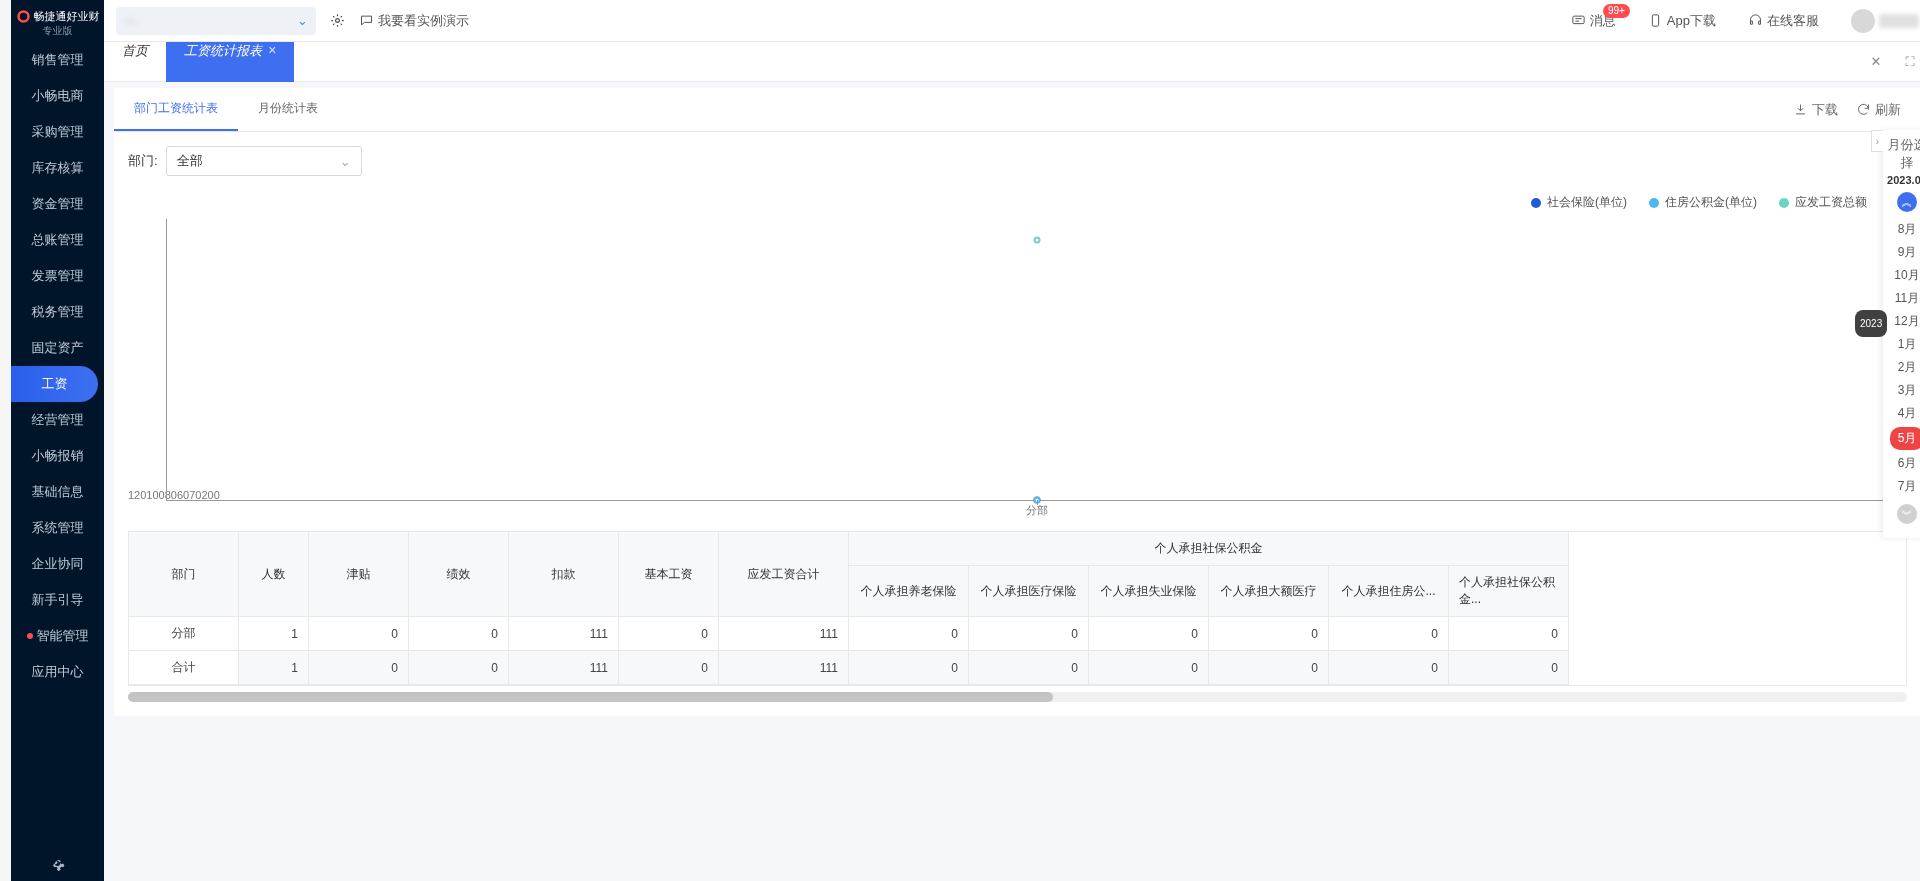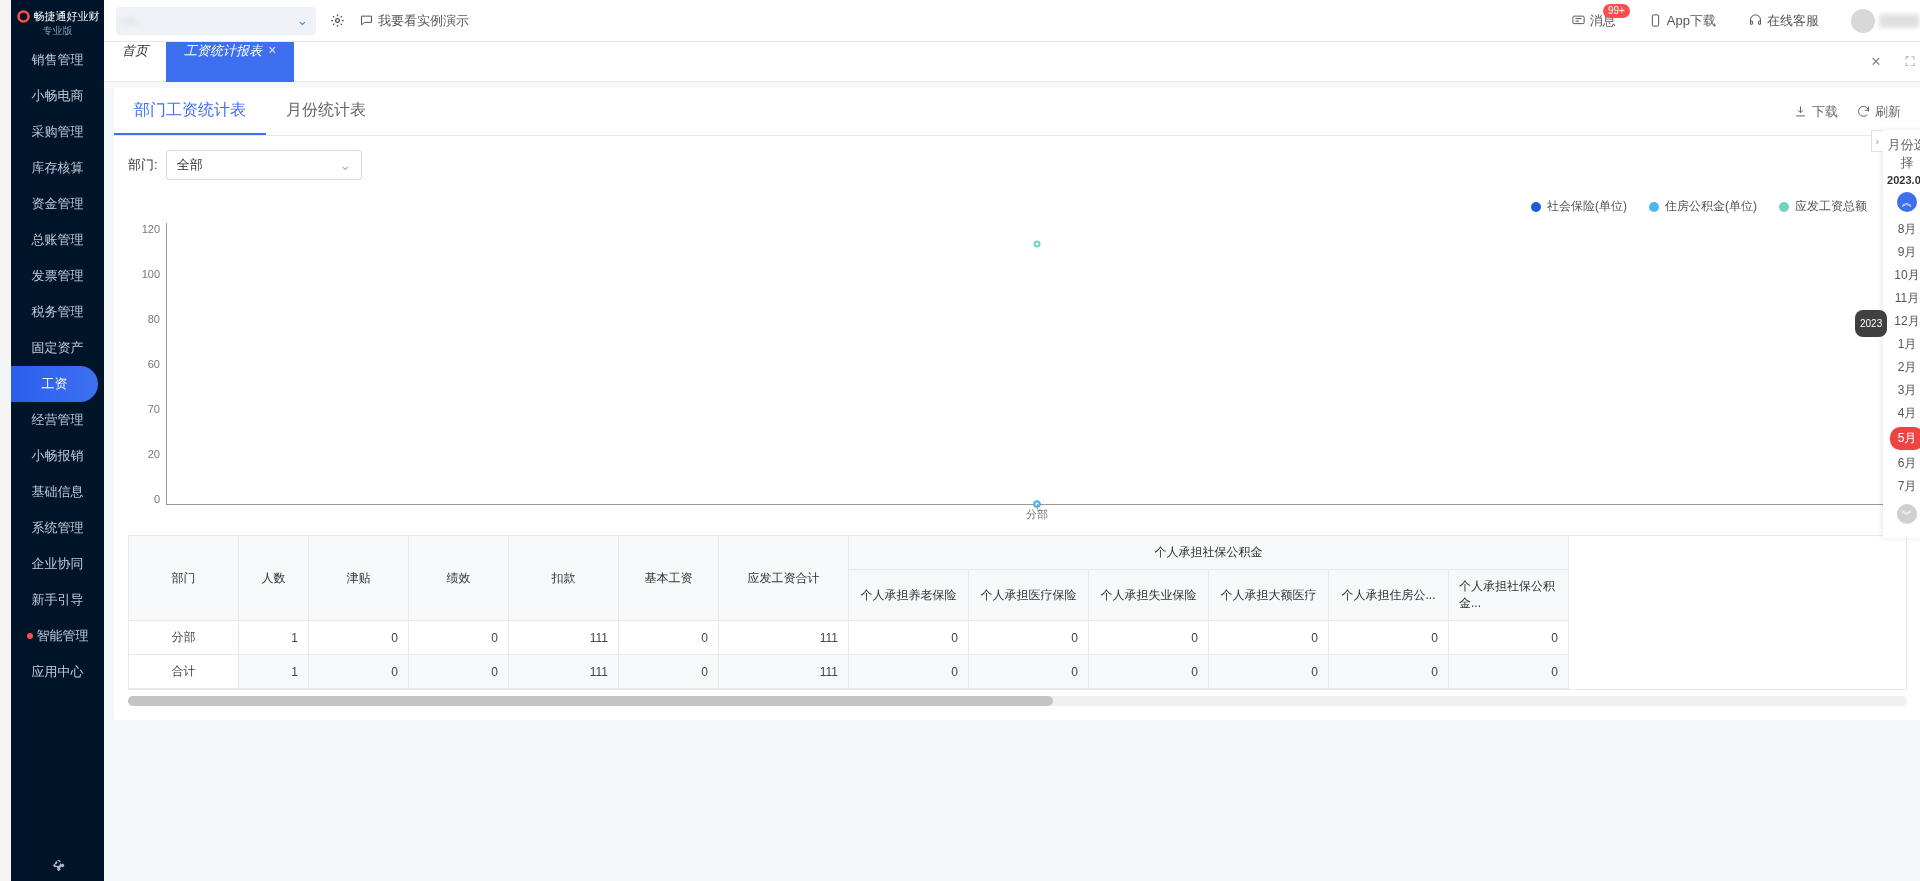--- a/index.html
+++ b/index.html
@@ -31,33 +31,33 @@
 .tabs-row { height: 40px; background: #fff; display: flex; align-items: center; border-bottom: 1px solid #e8e8e8; }
 .tab-btn { height: 40px; padding: 0 18px; display: flex; gap: 6px; font-size: 13px; cursor: pointer; color: #333; font-style: italic; }
 .tab-btn.active { background: #3d6ff0; color: #fff; }
 .tab-close { font-size: 14px; cursor: pointer; opacity: 0.8; }
 .tabs-right { margin-left: auto; display: flex; gap: 8px; padding-right: 8px; color: #888; }
 .tabs-right span { width: 26px; height: 26px; display: flex; align-items: center; justify-content: center; cursor: pointer; }
 
 .content { flex: 1; padding: 0 10px; position: relative; }
 .panel { background: #fff; margin-top: 6px; border-radius: 2px; }
 .subtabs { display: flex; border-bottom: 1px solid #e8e8e8; position: relative; }
-.subtab { padding: 12px 20px; font-size: 16px; cursor: pointer; color: #666; }
+.subtab { padding: 12px 20px; font-size: 12px; cursor: pointer; color: #666; }
 .subtab.active { color: #3d6ff0; border-bottom: 2px solid #3d6ff0; }
 .subtabs-right { margin-left: auto; display: flex; align-items: center; gap: 18px; padding-right: 20px; color: #666; font-size: 13px; }
 .subtabs-right .act { display: flex; align-items: center; gap: 4px; cursor: pointer; }
 .filter-row { padding: 14px 14px; display: flex; align-items: center; gap: 8px; font-size: 13px; }
 .select { border: 1px solid #d9d9d9; border-radius: 3px; height: 30px; width: 196px; display: flex; align-items: center; padding: 0 10px; justify-content: space-between; color: #333; cursor: pointer; background: #fff; }
 
 .chart-area { padding: 0 14px 10px; }
 .legend { display: flex; justify-content: flex-end; gap: 22px; padding: 4px 40px 8px 0; font-size: 12px; color: #555; }
 .legend-item { display: flex; align-items: center; gap: 6px; }
 .legend-dot { width: 10px; height: 10px; border-radius: 50%; }
 .chart-box { display: flex; height: 300px; }
-.y-axis { width: 38px; display: flex; flex-direction: column; justify-content: space-between; align-items: flex-end; padding-right: 6px; font-size: 11px; color: #777; padding-bottom: 18px; }
+.y-axis { width: 38px; display: flex; flex-direction: row; justify-content: space-between; align-items: flex-end; padding-right: 6px; font-size: 11px; color: #777; padding-bottom: 18px; }
 .plot { flex: 1; position: relative; border-left: 1px solid #999; border-bottom: 1px solid #999; margin-bottom: 18px; }
 .x-label { position: absolute; bottom: -18px; left: 50%; transform: translateX(-50%); font-size: 11px; color: #777; }
 .pt { position: absolute; width: 7px; height: 7px; border-radius: 50%; transform: translate(-50%, 50%); }
 .pt.open { background: #fff; border: 2px solid; }
 .xtick { position: absolute; width: 1px; height: 5px; background: #999; bottom: -5px; }
 
 .table-area { padding: 2px 14px 14px; }
 .tbl-wrap { border: 1px solid #e8e8e8; overflow: hidden; }
 .tbl { display: grid; }
 .th, .td { border-right: 1px solid #e8e8e8; border-bottom: 1px solid #e8e8e8; padding: 8px 10px; font-size: 12px; display: flex; align-items: center; }

